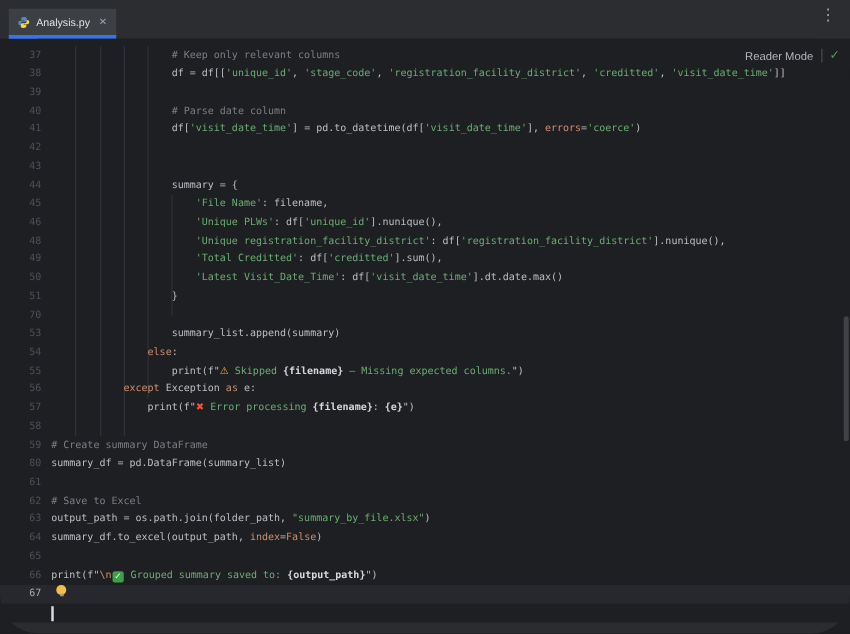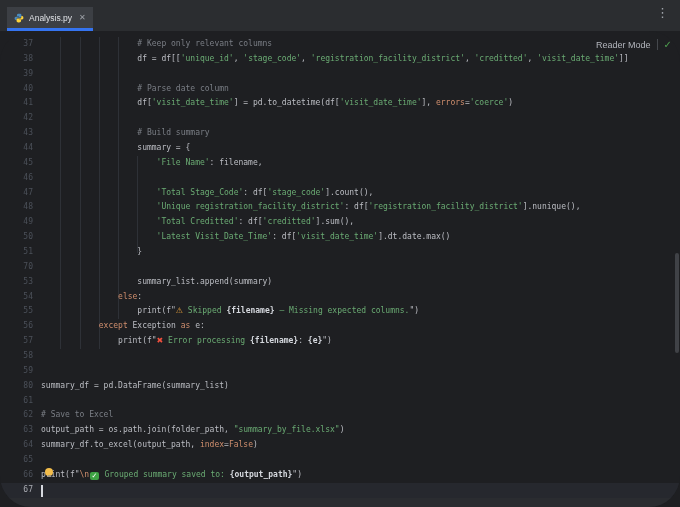--- a/index.html
+++ b/index.html
@@ -87,37 +87,36 @@
     <div class="gd" id="g4"></div>
     <div class="gd" id="g5"></div>
 
     <div class="rows">
         <div class="row"><span class="ln">37</span><span class="code">                    <span class="c"># Keep only relevant columns</span></span></div>
         <div class="row"><span class="ln">38</span><span class="code">                    <span class="d">df = df[[</span><span class="s">'unique_id'</span><span class="d">, </span><span class="s">'stage_code'</span><span class="d">, </span><span class="s">'registration_facility_district'</span><span class="d">, </span><span class="s">'creditted'</span><span class="d">, </span><span class="s">'visit_date_time'</span><span class="d">]]</span></span></div>
         <div class="row"><span class="ln">39</span><span class="code"></span></div>
         <div class="row"><span class="ln">40</span><span class="code">                    <span class="c"># Parse date column</span></span></div>
         <div class="row"><span class="ln">41</span><span class="code">                    <span class="d">df[</span><span class="s">'visit_date_time'</span><span class="d">] = pd.to_datetime(df[</span><span class="s">'visit_date_time'</span><span class="d">], </span><span class="k">errors</span><span class="d">=</span><span class="s">'coerce'</span><span class="d">)</span></span></div>
         <div class="row"><span class="ln">42</span><span class="code"></span></div>
-        <div class="row"><span class="ln">43</span><span class="code">                    <span class="c"># Build summary</span></span></div>
+        <div class="row"><span class="ln">43</span></div>
         <div class="row"><span class="ln">44</span><span class="code">                    <span class="d">summary = {</span></span></div>
         <div class="row"><span class="ln">45</span><span class="code">                        <span class="s">'File Name'</span><span class="d">: filename,</span></span></div>
-        <div class="row"><span class="ln">46</span></div>
-        <div class="row"><span class="ln">47</span><span class="code">                        <span class="s">'Total Stage_Code'</span><span class="d">: df[</span><span class="s">'stage_code'</span><span class="d">].count(),</span></span></div>
+        <div class="row"><span class="ln">46</span><span class="code">                        <span class="s">'Unique PLWs'</span><span class="d">: df[</span><span class="s">'unique_id'</span><span class="d">].nunique(),</span></span></div>
         <div class="row"><span class="ln">48</span><span class="code">                        <span class="s">'Unique registration_facility_district'</span><span class="d">: df[</span><span class="s">'registration_facility_district'</span><span class="d">].nunique(),</span></span></div>
         <div class="row"><span class="ln">49</span><span class="code">                        <span class="s">'Total Creditted'</span><span class="d">: df[</span><span class="s">'creditted'</span><span class="d">].sum(),</span></span></div>
         <div class="row"><span class="ln">50</span><span class="code">                        <span class="s">'Latest Visit_Date_Time'</span><span class="d">: df[</span><span class="s">'visit_date_time'</span><span class="d">].dt.date.max()</span></span></div>
         <div class="row"><span class="ln">51</span><span class="code">                    <span class="d">}</span></span></div>
         <div class="row"><span class="ln">70</span><span class="code"></span></div>
         <div class="row"><span class="ln">53</span><span class="code">                    <span class="d">summary_list.append(summary)</span></span></div>
         <div class="row"><span class="ln">54</span><span class="code">                <span class="k">else</span><span class="d">:</span></span></div>
         <div class="row"><span class="ln">55</span><span class="code">                    <span class="d">print(f"</span><span class="w">⚠</span><span class="s"> Skipped </span><span class="e">{filename}</span><span class="s"> — Missing expected columns.</span><span class="d">")</span></span></div>
         <div class="row"><span class="ln">56</span><span class="code">            <span class="k">except</span><span class="d"> Exception </span><span class="k">as</span><span class="d"> e:</span></span></div>
         <div class="row"><span class="ln">57</span><span class="code">                <span class="d">print(f"</span><span class="x">✖</span><span class="s"> Error processing </span><span class="e">{filename}</span><span class="d">: </span><span class="e">{e}</span><span class="d">")</span></span></div>
         <div class="row"><span class="ln">58</span><span class="code"></span></div>
-        <div class="row"><span class="ln">59</span></div>
+        <div class="row"><span class="ln">59</span><span class="code"><span class="c"># Create summary DataFrame</span></span></div>
         <div class="row"><span class="ln">80</span><span class="code"><span class="d">summary_df = pd.DataFrame(summary_list)</span></span></div>
         <div class="row"><span class="ln">61</span><span class="code"></span></div>
         <div class="row"><span class="ln">62</span><span class="code"><span class="c"># Save to Excel</span></span></div>
         <div class="row"><span class="ln">63</span><span class="code"><span class="d">output_path = os.path.join(folder_path, </span><span class="s">"summary_by_file.xlsx"</span><span class="d">)</span></span></div>
         <div class="row"><span class="ln">64</span><span class="code"><span class="d">summary_df.to_excel(output_path, </span><span class="k">index</span><span class="d">=</span><span class="k">False</span><span class="d">)</span></span></div>
         <div class="row"><span class="ln">65</span><span class="code"></span></div>
         <div class="row"><span class="ln">66</span><span class="code"><span class="d">print(f"</span><span class="k">\n</span><span class="g">✓</span><span class="s"> Grouped summary saved to: </span><span class="e">{output_path}</span><span class="d">")</span></span></div>
         <div class="row caret"><span class="ln">67</span><span class="code"></span></div>
       </div>
 

